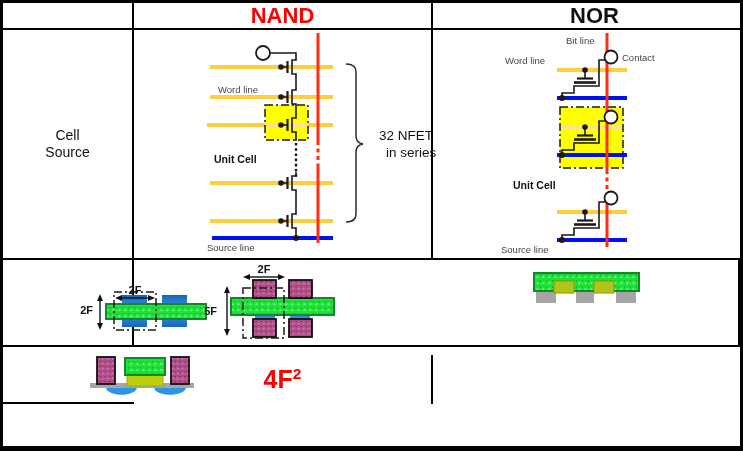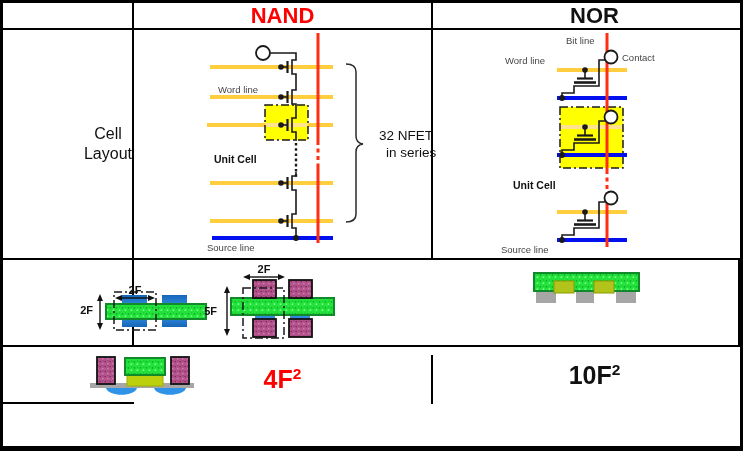--- a/index.html
+++ b/index.html
@@ -17,21 +17,21 @@
   .cell{
     box-sizing:border-box;position:relative;
     border-right:2px solid #000;border-bottom:2px solid #000;
     display:flex;align-items:center;justify-content:center;
     background:#fff;
   }
   .cell.lastcol{border-right:none;padding-left:16px;}
   .cell.lastrow{border-bottom:none;}
   .hdr{font-weight:bold;font-size:22px;line-height:1;}
   .hdr-nand{color:var(--nand_title_red,#ff0000);}
-  .rowlab{font-size:16px;text-align:center;line-height:1.25;justify-content:flex-end;}
+  .rowlab{font-size:14px;text-align:center;line-height:1.25;}
   .sizeval{font-weight:bold;font-size:25px;line-height:1;}
   .sizeval sup{font-size:62%;}
   .size-nand{color:var(--nand_cell_size_red,#ff0000);margin-top:8px;}
   .diag{position:absolute;left:0;top:0;z-index:2;}
   
   .wl{stroke:var(--word_line_yellow,#ffce3e);stroke-width:4;}
   .wl-pale{stroke:var(--word_line_pale,#ffe18f);stroke-width:4;}
   .srcline{stroke:var(--source_line_blue,#0010ee);stroke-width:4;}
   .bitline{stroke:var(--bit_line_red,#ff2d12);stroke-width:3;}
   .bitline-dash{stroke:var(--bit_line_red,#ff2d12);stroke-width:3;stroke-dasharray:4 3.5;}
@@ -89,21 +89,21 @@
     <div class="cell hdr hdr-nand">
       <span>NAND</span>
     </div>
     <div class="cell lastcol hdr">
       <span>NOR</span>
     </div>
 
     <div class="cell rowlab">
       <div>
         <div>Cell</div>
-        <div>Layout</div>
+        <div>Source</div>
       </div>
     </div>
 
     <div class="cell">
       <svg class="diag" width="320" height="230" viewBox="134 30 320 230">
         <g>
           <line class="wl" x1="210" y1="67" x2="333" y2="67"></line>
           <line class="wl" x1="210" y1="97" x2="333" y2="97"></line>
           <line class="wl" x1="207" y1="125" x2="333" y2="125"></line>
           <line class="wl" x1="210" y1="183" x2="333" y2="183"></line>
@@ -275,18 +275,15 @@
           <rect class="purple" x="602" y="357" width="18" height="27" fill="url(#purpleTex)"></rect>
         </g>
         <rect class="olive2" x="558" y="374" width="36" height="12"></rect>
         <rect class="greenbar" x="556" y="358" width="40" height="17" fill="url(#greenTex)"></rect>
       </svg>
     </div>
 
     <div class="cell lastrow sizeval size-nand">
       <span><span>4F</span><sup>2</sup></span>
     </div>
-    <div class="cell lastrow lastcol sizeval">
-      <span><span>10F</span><sup>2</sup></span>
-    </div>
 
   </div>
 </div>
 
 </body></html>

